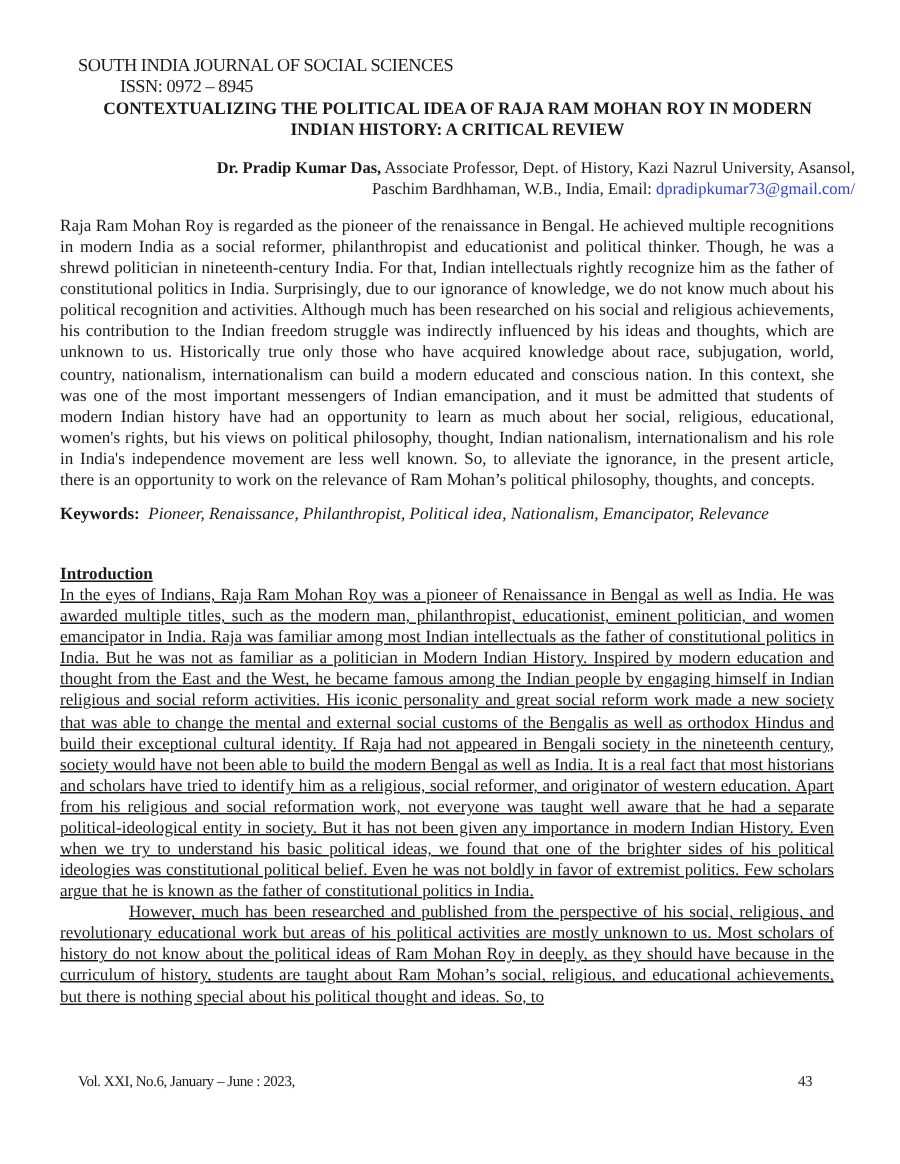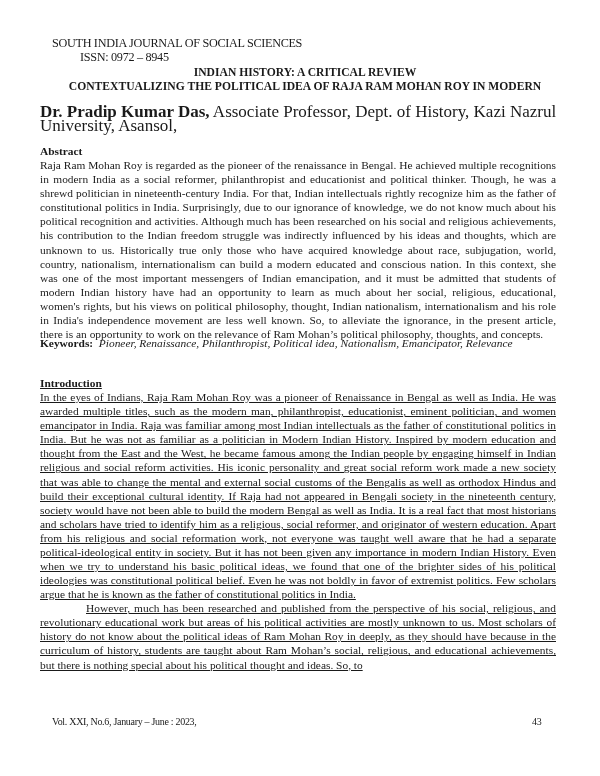--- a/index.html
+++ b/index.html
@@ -3,52 +3,54 @@
 <meta charset="utf-8">
 <style>
   html, body { margin: 0; padding: 0; background: #ffffff; }
   body { width: 600px; height: 776px; position: relative; overflow: hidden;
          font-family: "Liberation Serif", "DejaVu Serif", serif; color: #1a1a1a; }
   .abs { position: absolute; }
   .journal { left: 52px; top: 36px; font-size: 12.2px; letter-spacing: -0.3px; line-height: 14px; }
   .issn { left: 52px; top: 50px; font-size: 12.2px; letter-spacing: -0.3px; line-height: 14px; margin-left: 28px; }
   .title { left: 40px; width: 530px; top: 66px; text-align: center; font-weight: bold;
            font-size: 11.6px; line-height: 14px; }
-  .author { left: 40px; width: 530px; top: 105px; text-align: left; font-size: 17px; line-height: 14px; }
+  .author { left: 40px; width: 530px; top: 105px; text-align: right; font-size: 11px; line-height: 14px; }
   .author b { font-weight: bold; }
   .email { color: #2a3fd6; }
   .body { left: 40px; width: 516px; font-size: 11.4px; line-height: 14.08px; text-align: justify; }
   .heading { font-weight: bold; }
   p { margin: 0; }
   .indent { text-indent: 46px; }
   .kw-label { font-weight: bold; }
   .kw-vals { font-style: italic; }
   .footer { top: 716px; font-size: 10px; letter-spacing: -0.3px; }
   .footer-left { left: 52px; }
   .footer-right { left: 532px; }
 </style>
 </head>
 <body>
 
 <div class="abs journal">SOUTH INDIA JOURNAL OF SOCIAL SCIENCES</div>
 <div class="abs issn">ISSN: 0972 – 8945</div>
 
 <div class="abs title">
+  <div>CONTEXTUALIZING THE POLITICAL IDEA OF RAJA RAM MOHAN ROY IN MODERN</div>
   <div>INDIAN HISTORY: A CRITICAL REVIEW</div>
-  <div>CONTEXTUALIZING THE POLITICAL IDEA OF RAJA RAM MOHAN ROY IN MODERN</div>
 </div>
 
 <div class="abs author">
   <div>
     <b>Dr. Pradip Kumar Das,</b><span> Associate Professor, Dept. of History, Kazi Nazrul University, Asansol,</span>
   </div>
+  <div>
+    <span>Paschim Bardhhaman, W.B., India, Email: </span><span class="email">dpradipkumar73@gmail.com/</span>
+  </div>
 </div>
 
 <div class="abs body" style="top:144px;">
-  <div class="heading">Abstract</div>
   <p>Raja Ram Mohan Roy is regarded as the pioneer of the renaissance in Bengal. He achieved multiple recognitions in modern India as a social reformer, philanthropist and educationist and political thinker. Though, he was a shrewd politician in nineteenth-century India. For that, Indian intellectuals rightly recognize him as the father of constitutional politics in India. Surprisingly, due to our ignorance of knowledge, we do not know much about his political recognition and activities. Although much has been researched on his social and religious achievements, his contribution to the Indian freedom struggle was indirectly influenced by his ideas and thoughts, which are unknown to us. Historically true only those who have acquired knowledge about race, subjugation, world, country, nationalism, internationalism can build a modern educated and conscious nation. In this context, she was one of the most important messengers of Indian emancipation, and it must be admitted that students of modern Indian history have had an opportunity to learn as much about her social, religious, educational, women's rights, but his views on political philosophy, thought, Indian nationalism, internationalism and his role in India's independence movement are less well known. So, to alleviate the ignorance, in the present article, there is an opportunity to work on the relevance of Ram Mohan’s political philosophy, thoughts, and concepts.</p>
 </div>
 
 <div class="abs body" style="top:336px;">
   <span class="kw-label">Keywords:</span>&nbsp;
   <span class="kw-vals">Pioneer, Renaissance, Philanthropist, Political idea, Nationalism, Emancipator, Relevance</span>
 </div>
 
 <div class="abs body" style="top:376px;text-decoration:underline;">
   <div class="heading">Introduction</div>

